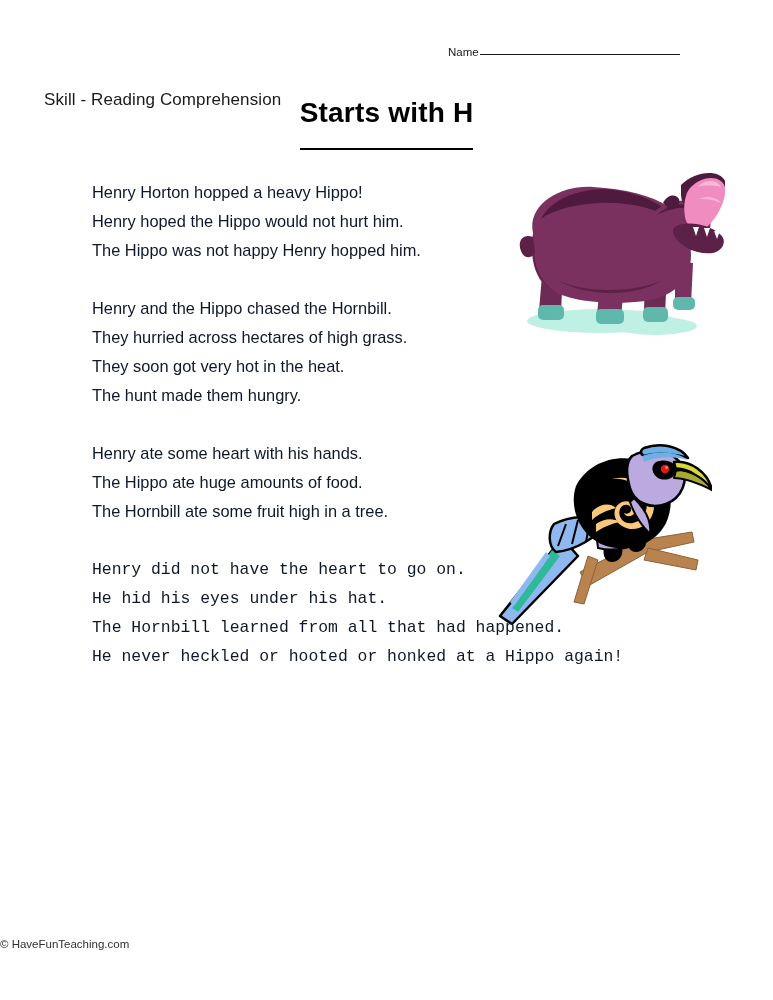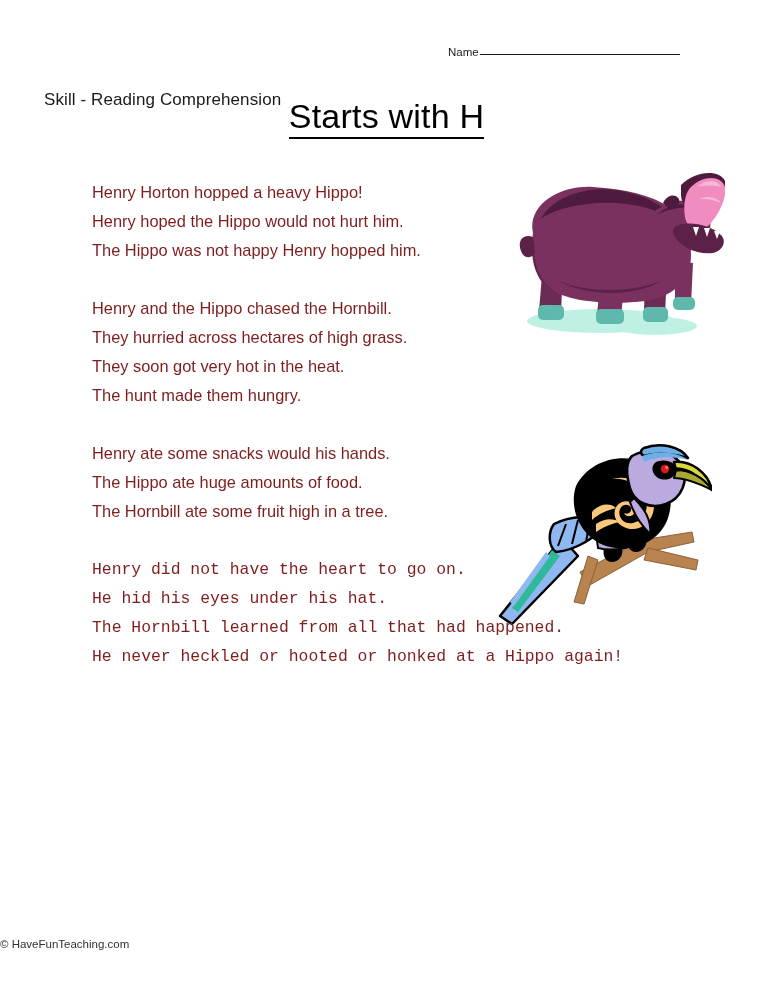--- a/index.html
+++ b/index.html
@@ -51,43 +51,43 @@
 
   
   .title {
     position: absolute;
     left: 0;
     right: 0;
     top: 97px;
     text-align: center;
   }
   .title span {
-    font-size: 34px;
-    font-weight: normal;
+    font-size: 28px;
+    font-weight: bold;
     letter-spacing: 0.2px;
     border-bottom: 2.2px solid #000;
-    padding-bottom: 2px;
+    padding-bottom: 20px;
   }
 
   
   .passage {
     position: absolute;
     left: 92px;
     top: 178px;
     width: 540px;
   }
   .stanza {
     margin: 0 0 29px 0;
   }
   .stanza:last-child { margin-bottom: 0; font-family: Liberation Mono, monospace; }
   .line {
     font-size: 16.4px;
     line-height: 29px;
     white-space: nowrap;
-    color: #7f1d1d;
+    color: #0f172a;
   }
 
   
   .footer {
     position: absolute;
     left: 0;
     right: 72px;
     top: 938px;
     text-align: left;
     font-size: 11.5px;
@@ -228,21 +228,21 @@
 
 
     <div class="stanza">
       <div class="line">Henry and the Hippo chased the Hornbill.</div>
       <div class="line">They hurried across hectares of high grass.</div>
       <div class="line">They soon got very hot in the heat.</div>
       <div class="line">The hunt made them hungry.</div>
     </div>
 
     <div class="stanza">
-      <div class="line">Henry ate some snacks would his hands.</div>
+      <div class="line">Henry ate some heart with his hands.</div>
       <div class="line">The Hippo ate huge amounts of food.</div>
       <div class="line">The Hornbill ate some fruit high in a tree.</div>
     </div>
 
     <div class="stanza">
       <div class="line">Henry did not have the heart to go on.</div>
       <div class="line">He hid his eyes under his hat.</div>
       <div class="line">The Hornbill learned from all that had happened.</div>
       <div class="line">He never heckled or hooted or honked at a Hippo again!</div>
     </div>

